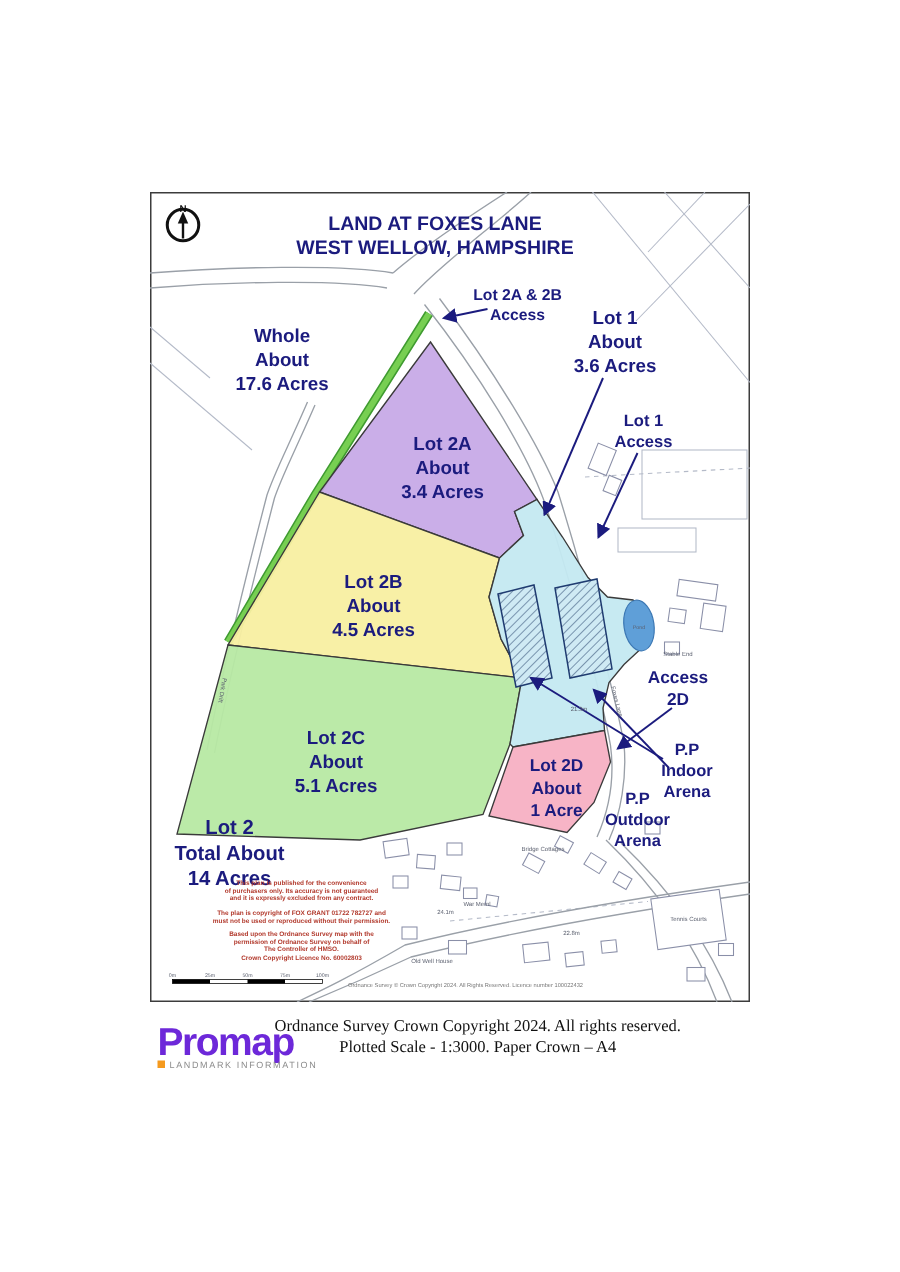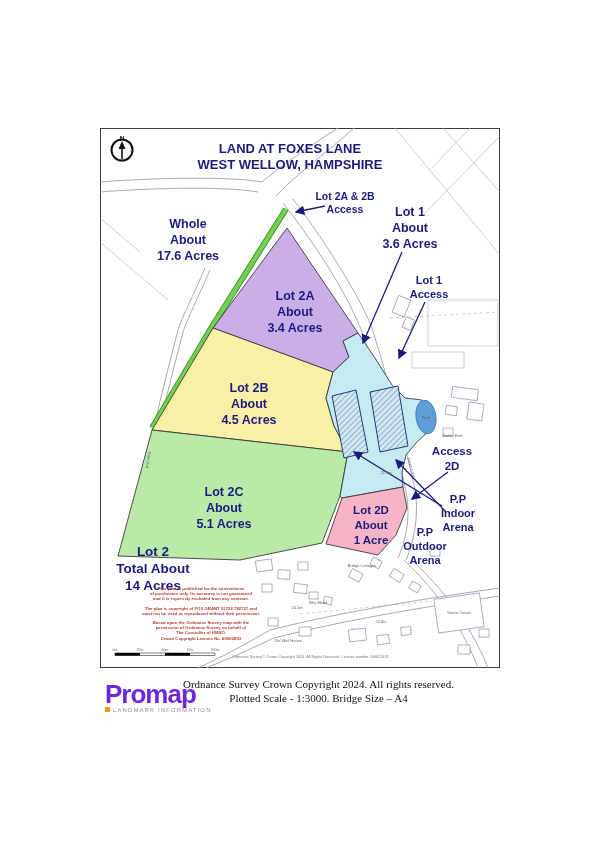--- a/index.html
+++ b/index.html
@@ -245,17 +245,17 @@
     </div>
   </div>
 
   <div class="footer">
     <div class="logo">
       <div class="logo-word">Promap</div>
       <div class="logo-sub"><span class="logo-dot"></span><span>LANDMARK INFORMATION</span></div>
     </div>
     <div class="footer-text">
       <div>Ordnance Survey Crown Copyright 2024. All rights reserved.</div>
-      <div>Plotted Scale - 1:3000. Bridge Size – A4</div>
+      <div>Plotted Scale - 1:3000. Paper Crown – A4</div>
     </div>
   </div>
 
 </div>
 
 </body></html>

